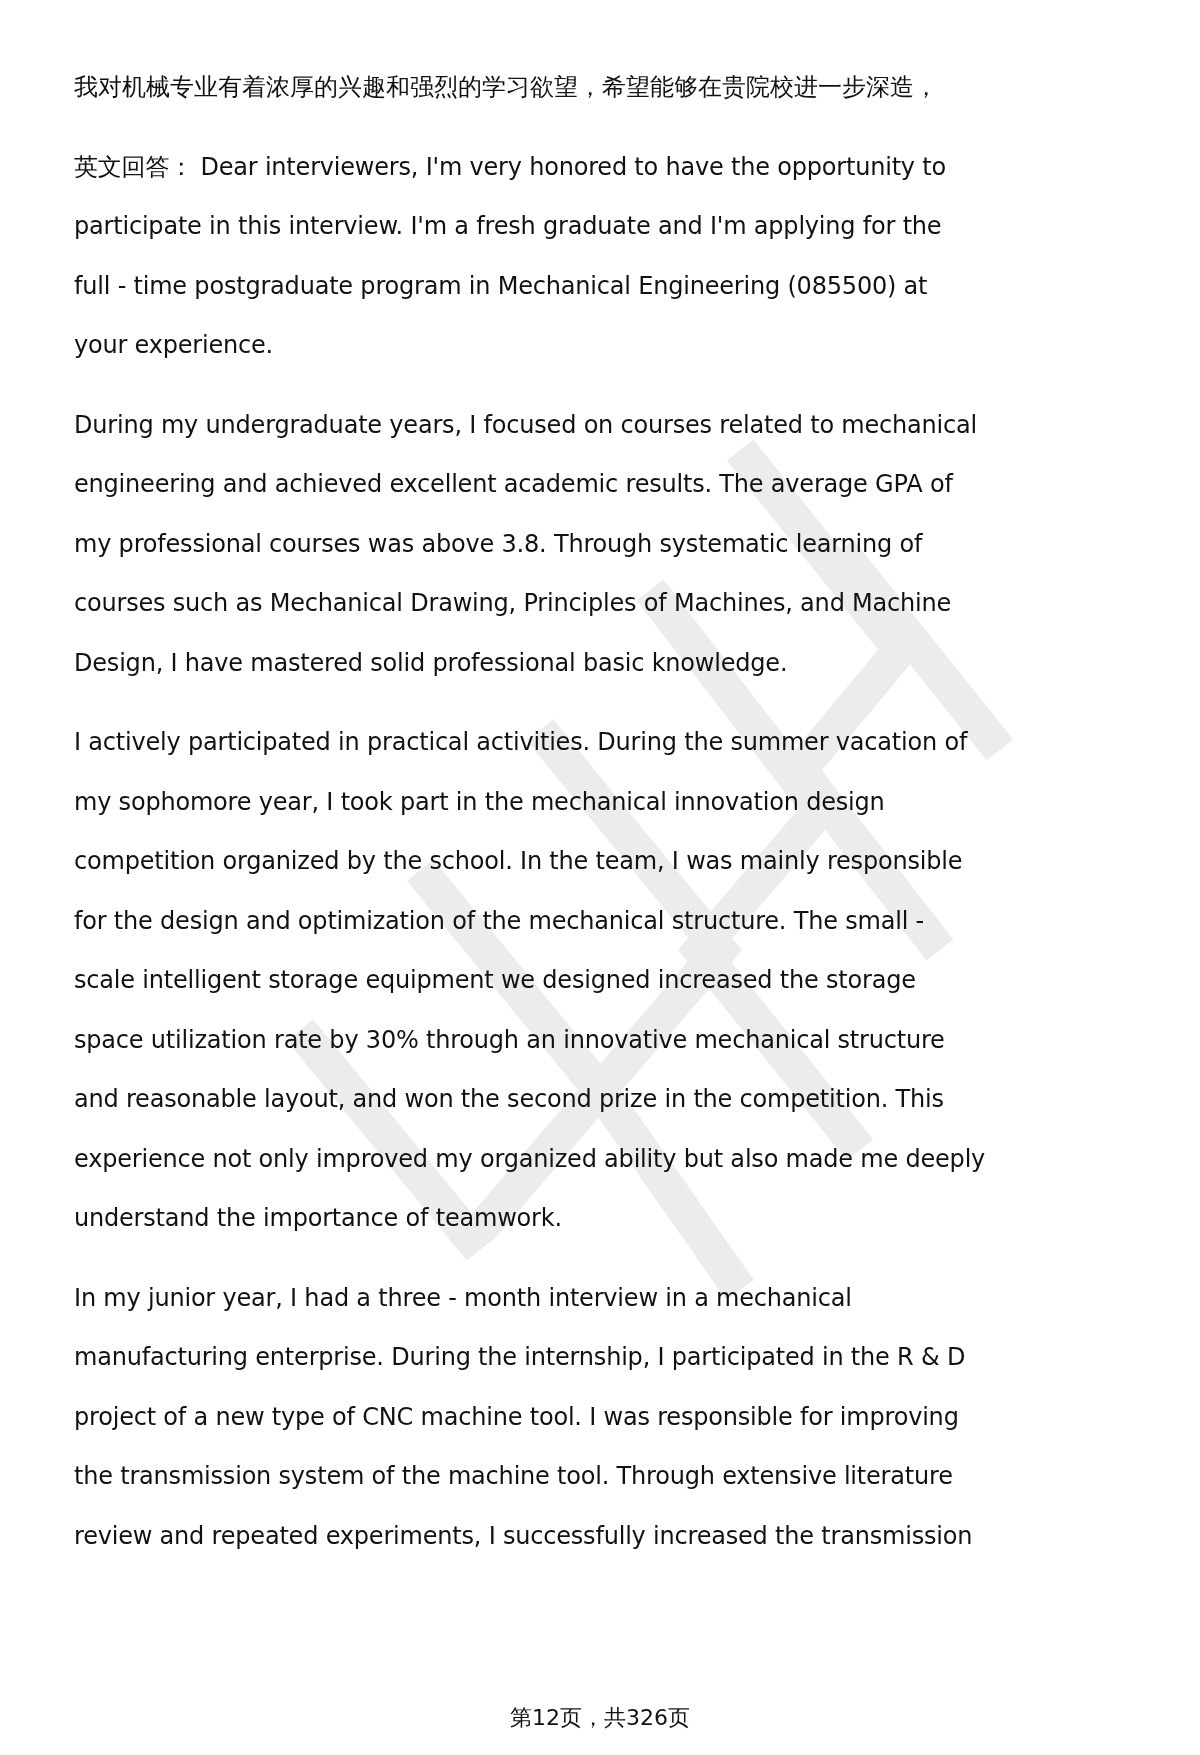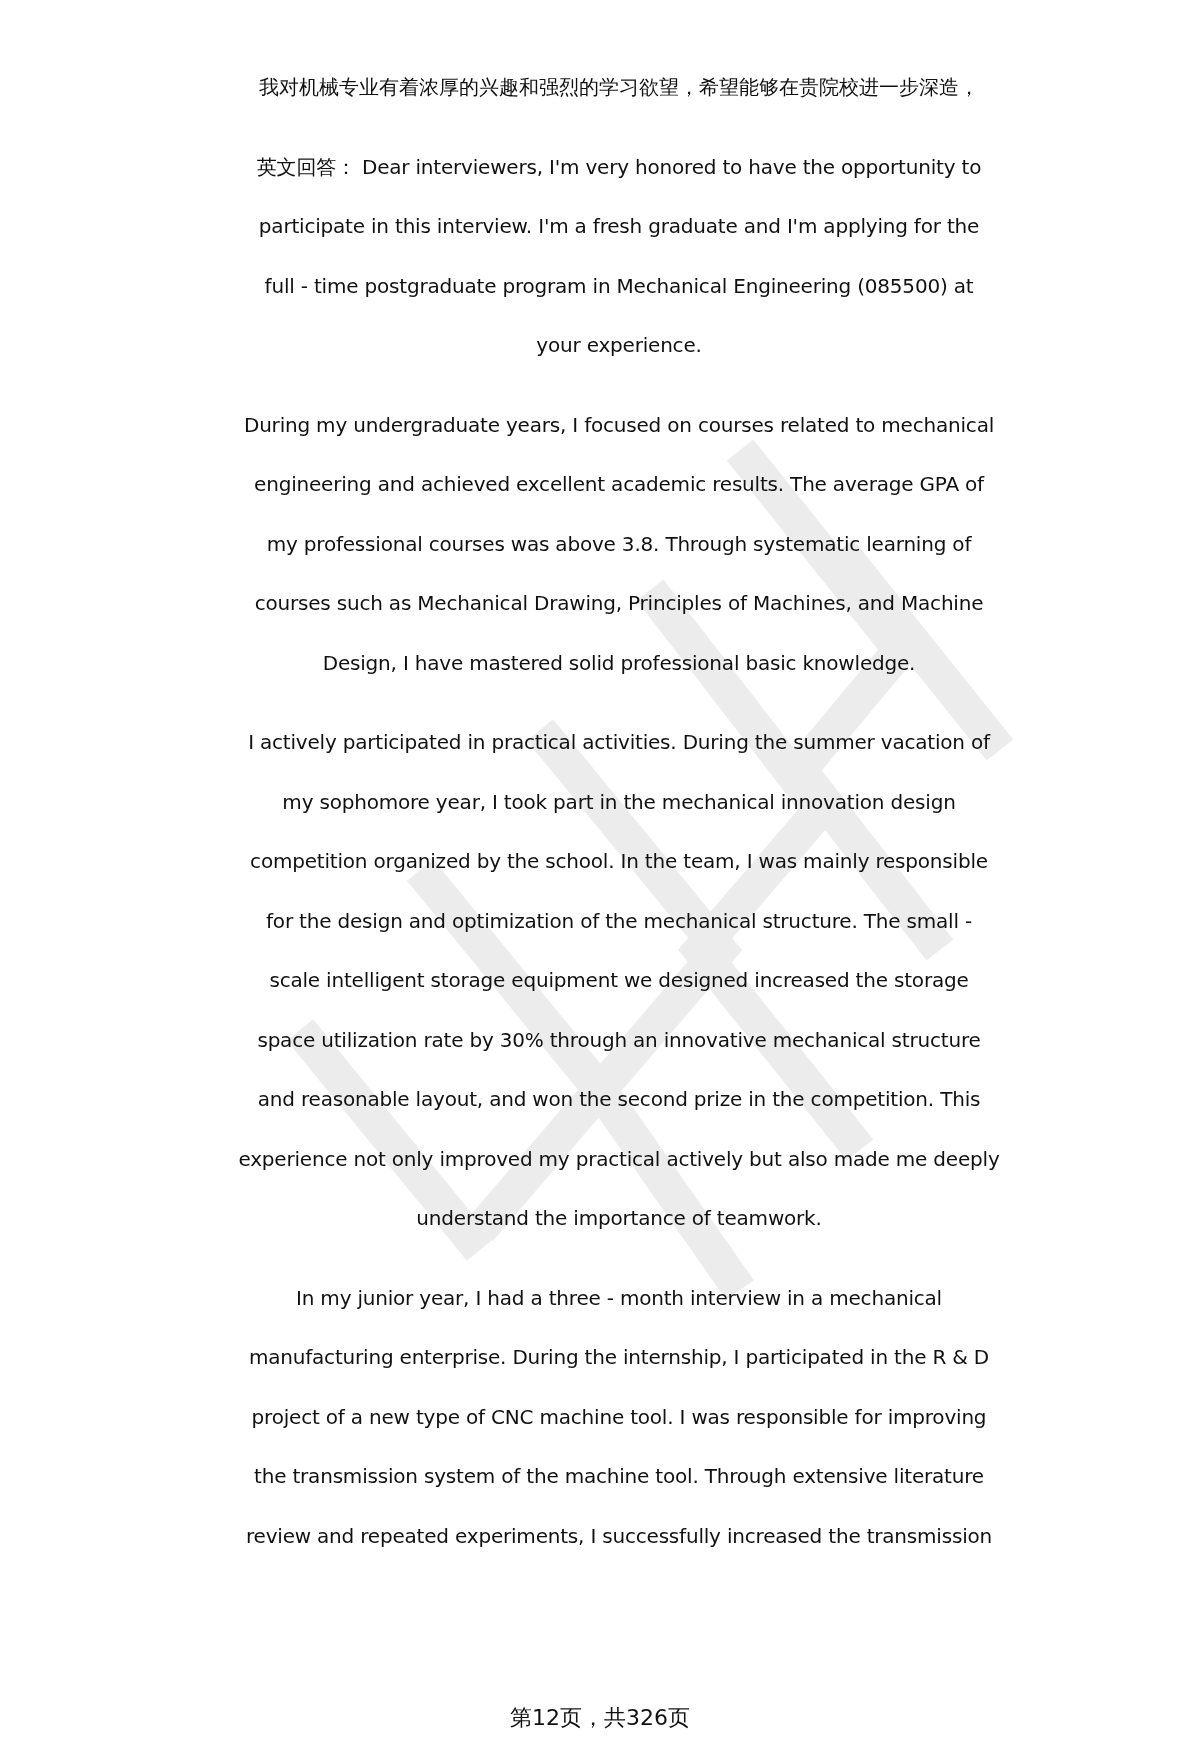--- a/index.html
+++ b/index.html
@@ -2,22 +2,22 @@
 <html><head>
 <meta charset="utf-8">
 <style>
   html, body { margin: 0; padding: 0; background: #ffffff; }
   body { width: 1200px; height: 1755px; position: relative; overflow: hidden;
          font-family: "DejaVu Sans", "Liberation Sans", sans-serif; color: #111111; }
   .watermark { position: absolute; left: 180px; top: 430px; width: 900px; height: 900px;
                pointer-events: none; opacity: 0.07; }
   .page { position: absolute; left: 74px; top: 58px; width: 1090px; }
   .para { margin: 0; }
-  .line { display: block; height: 59.5px; line-height: 59.5px; font-size: 20px;
-          white-space: nowrap; letter-spacing: -0.2px; text-align: center; }
+  .line { display: block; height: 59.5px; line-height: 59.5px; font-size: 24px;
+          white-space: nowrap; letter-spacing: -0.2px; }
   .para + .para { margin-top: 20px; }
   .cjk { letter-spacing: 0px; }
   .footer { position: absolute; left: 0; top: 1700px; width: 1200px; text-align: center;
             font-size: 22px; line-height: 36px; color: #111; }
 </style>
 </head>
 <body>
 
 <svg class="watermark" viewBox="0 0 900 900">
   <g fill="none" stroke="#000" stroke-width="34" stroke-linejoin="miter">
@@ -48,21 +48,21 @@
     <span class="line">Design, I have mastered solid professional basic knowledge.</span>
   </p>
   <p class="para">
     <span class="line">I actively participated in practical activities. During the summer vacation of</span>
     <span class="line">my sophomore year, I took part in the mechanical innovation design</span>
     <span class="line">competition organized by the school. In the team, I was mainly responsible</span>
     <span class="line">for the design and optimization of the mechanical structure. The small -</span>
     <span class="line">scale intelligent storage equipment we designed increased the storage</span>
     <span class="line">space utilization rate by 30% through an innovative mechanical structure</span>
     <span class="line">and reasonable layout, and won the second prize in the competition. This</span>
-    <span class="line">experience not only improved my practical actively but also made me deeply</span>
+    <span class="line">experience not only improved my organized ability but also made me deeply</span>
     <span class="line">understand the importance of teamwork.</span>
   </p>
   <p class="para">
     <span class="line">In my junior year, I had a three - month interview in a mechanical</span>
     <span class="line">manufacturing enterprise. During the internship, I participated in the R &amp; D</span>
     <span class="line">project of a new type of CNC machine tool. I was responsible for improving</span>
     <span class="line">the transmission system of the machine tool. Through extensive literature</span>
     <span class="line">review and repeated experiments, I successfully increased the transmission</span>
   </p>
 </div>

